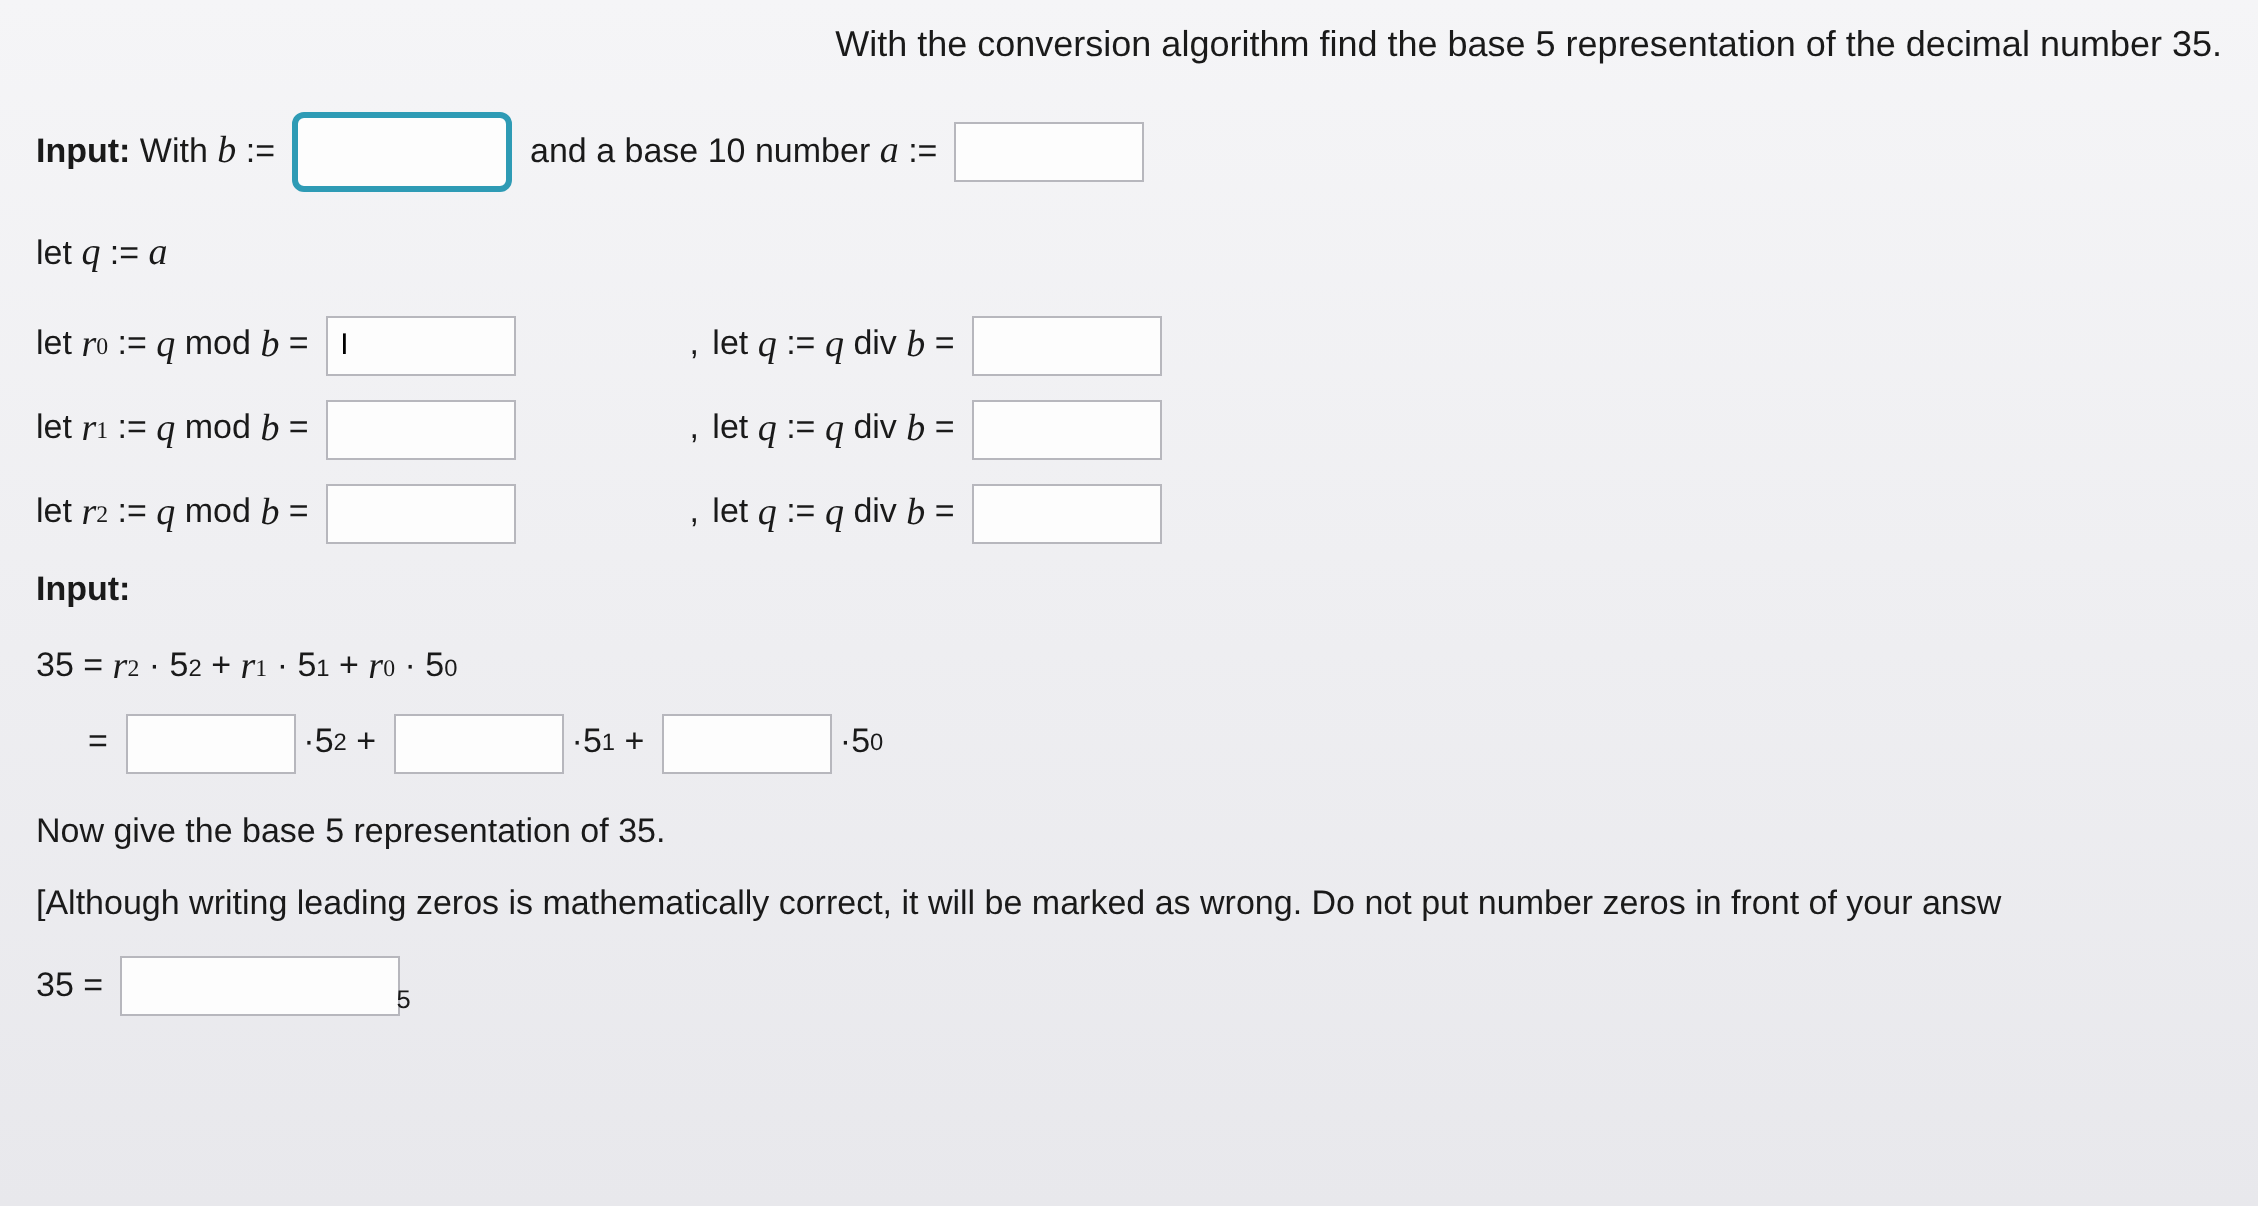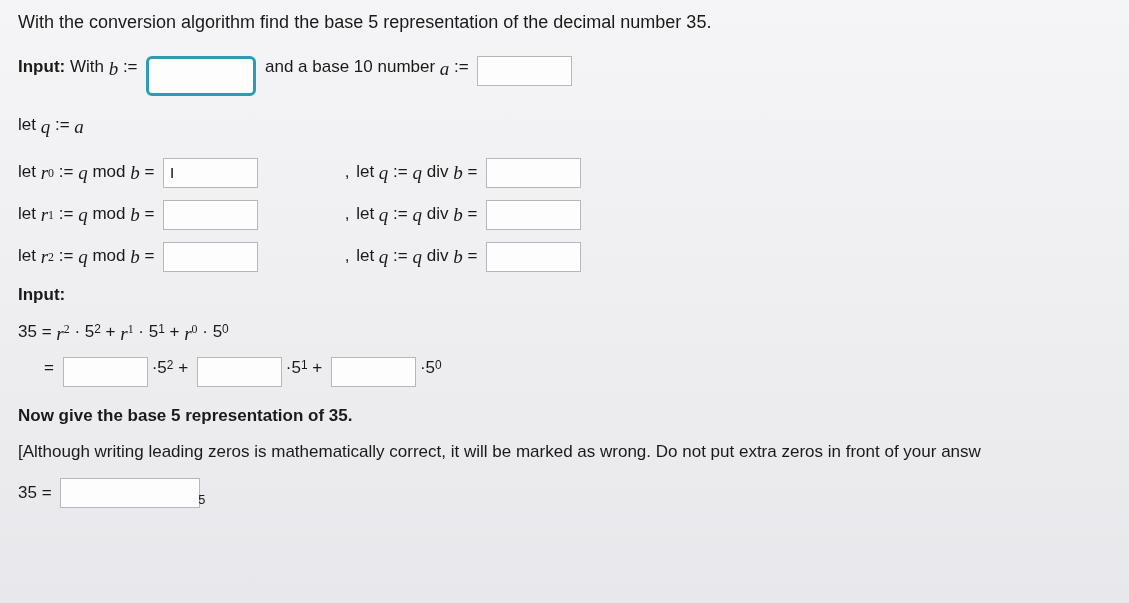--- a/index.html
+++ b/index.html
@@ -7,21 +7,21 @@
       font-family: 'Segoe UI', Arial, sans-serif;
       background: linear-gradient(to bottom, #f5f5f7 0%, #e8e8ec 100%);
       padding: 10px 18px 14px 18px;
       color: #1a1a1a;
       font-size: 17px;
       line-height: 1.35;
       min-height: 603px;
       width: 1129px;
       overflow: hidden;
     }
-    .line { margin-bottom: 18px; display: flex; align-items: flex-start; flex-wrap: wrap; }
+    .line { margin-bottom: 18px; display: flex; align-items: center; flex-wrap: wrap; }
     .line.tight { margin-bottom: 10px; }
     .line.calc { margin-bottom: 12px; }
     .bold { font-weight: 700; }
     .mathvar { font-style: italic; font-family: 'Times New Roman', serif; font-size: 19px; }
     .sub { font-size: 0.7em; vertical-align: sub; font-style: normal; }
     .sup { font-size: 0.7em; vertical-align: super; font-style: normal; }
     .txt { white-space: pre; }
     input.slot {
       height: 30px;
       width: 95px;
@@ -44,23 +44,23 @@
     .sep { margin: 0 2px; }
     .sub5-wrap { display: inline-flex; align-items: center; }
     .sub5-wrap input { margin-right: 0; }
     .basesub {
       font-size: 0.75em;
       vertical-align: sub;
       margin-left: -2px;
       margin-top: 12px;
       display:inline-block;
     }
-    .problem-text { font-size: 18px; margin-bottom: 22px; }
+    .problem-text { font-size: 18px; margin-bottom: 22px; text-align: right; }
     .output-line { margin-top: 10px; margin-bottom: 14px; }
-    .now-line { margin-top: 6px; margin-bottom: 14px; font-weight: bold; }
+    .now-line { margin-top: 6px; margin-bottom: 14px; }
     .note-line { margin-bottom: 14px; }
     .final-line { display:flex; align-items:center; }
   </style>
 </head>
 <body>
 
 <div class="problem-text">With the conversion algorithm find the base 5 representation of the decimal number 35.</div>
 
 <div class="line">
   <span class="bold">Input:</span>
@@ -194,21 +194,21 @@
   <input class="slot" style="width: 85px;" type="text">
   <span>·5</span>
     <span class="sup">0</span>
 </div>
 
 <div class="line now-line">
   <span>Now give the base 5 representation of 35.</span>
 </div>
 
 <div class="line note-line">
-  <span>[Although writing leading zeros is mathematically correct, it will be marked as wrong. Do not put extra zeros in front of your answ</span>
+  <span>[Although writing leading zeros is mathematically correct, it will be marked as wrong. Do not put number zeros in front of your answ</span>
 </div>
 
 <div class="final-line">
   <span class="txt">35 = </span>
   <span class="sub5-wrap">
     <input class="slot" style="width: 140px;" type="text">
     <span class="basesub">5</span>
   </span>
 </div>
 

